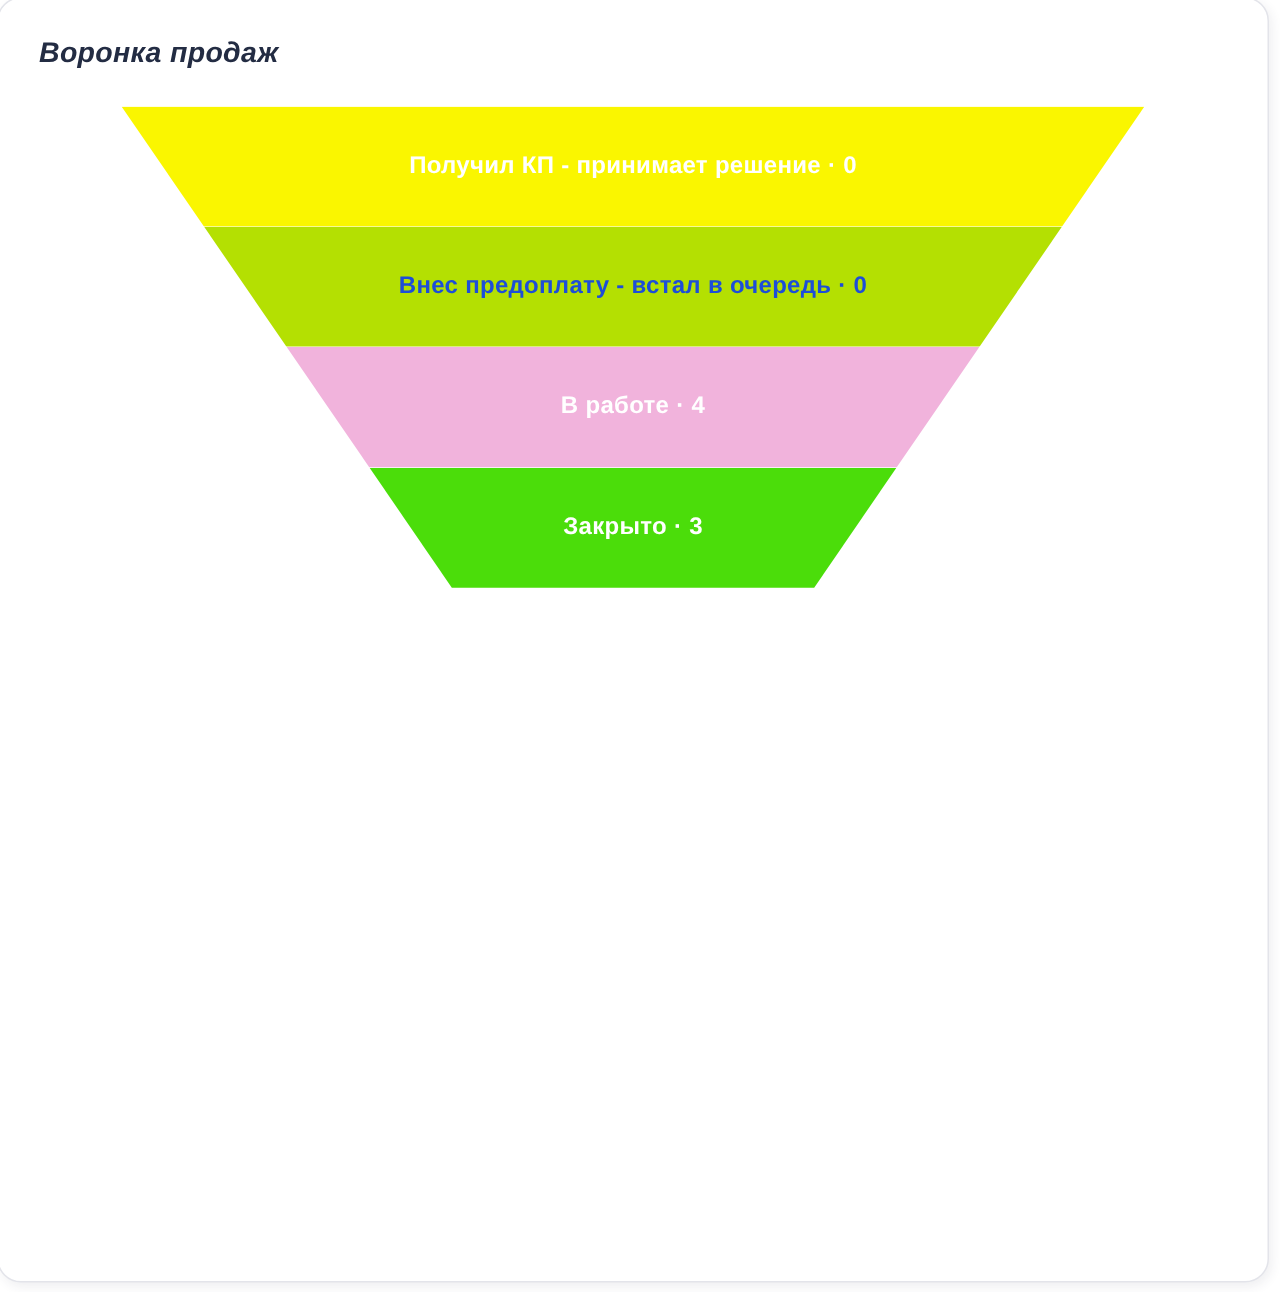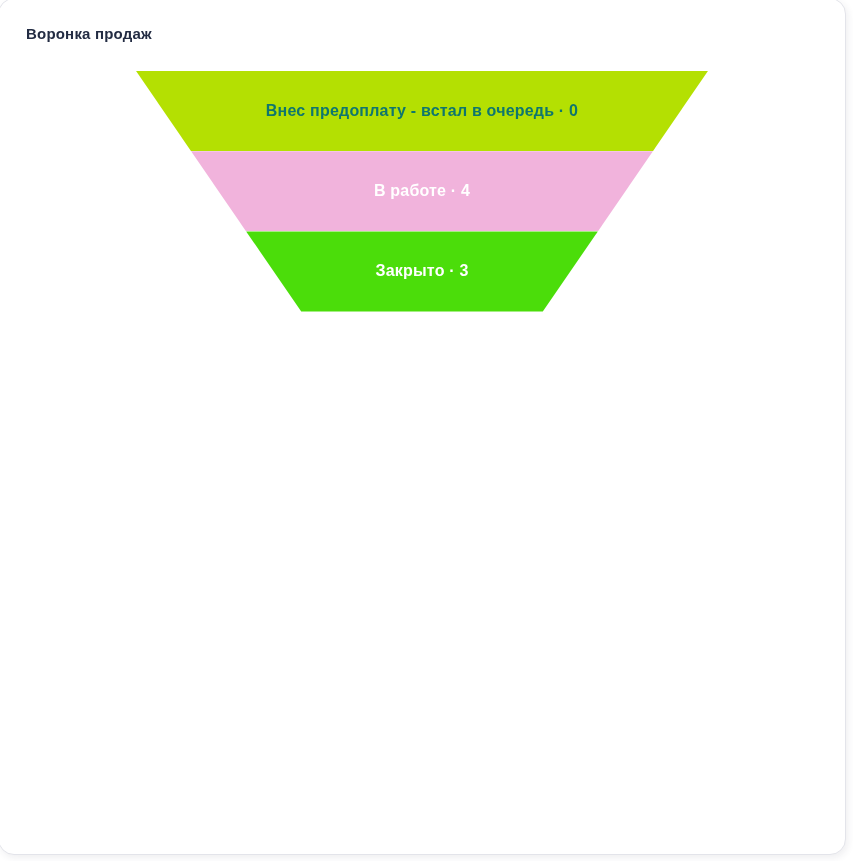--- a/index.html
+++ b/index.html
@@ -20,24 +20,25 @@
     background: #ffffff;
     border: 1px solid #e3e4ea;
     border-radius: 16px;
     box-shadow: 2px 3px 7px rgba(45, 45, 75, 0.08);
     box-sizing: border-box;
   }
   .card-title {
     position: absolute;
     left: 27px;
     top: 26px;
-    font-size: 15px;
+    font-size: 19px;
     font-weight: 700;
     color: #232c43;
     letter-spacing: 0.2px;
+    font-style: italic;
   }
   .funnel {
     position: absolute;
     left: 27px;
     top: 72px;
     width: 792px;
     height: 401px;
     display: flex;
     flex-direction: column;
   }
@@ -59,21 +60,24 @@
   .seg-4 { clip-path: polygon(20.85% 0%, 79.15% 0%, 72.2% 100%, 27.8% 100%); }
   .seg-5 { clip-path: polygon(27.8% 0%, 72.2% 0%, 65.25% 100%, 34.75% 100%); }
 </style>
 </head>
 <body>
 
 <div class="card">
   <div class="card-title">Воронка продаж</div>
 
   <div class="funnel">
-    <div class="seg seg-3" style="background: rgb(180, 224, 2); color: #0f766e;">
+    <div class="seg seg-2" style="background: rgb(250, 246, 0); color: rgb(255, 255, 255);">
+      <span>Получил КП - принимает решение · 0</span>
+    </div>
+    <div class="seg seg-3" style="background: rgb(180, 224, 2); color: #1d4ed8;">
       <span>Внес предоплату - встал в очередь · 0</span>
     </div>
     <div class="seg seg-4" style="background: rgb(241, 179, 220); color: rgb(255, 255, 255);">
       <span>В работе · 4</span>
     </div>
     <div class="seg seg-5" style="background: rgb(75, 221, 10); color: rgb(255, 255, 255);">
       <span>Закрыто · 3</span>
     </div>
   </div>
 </div>

